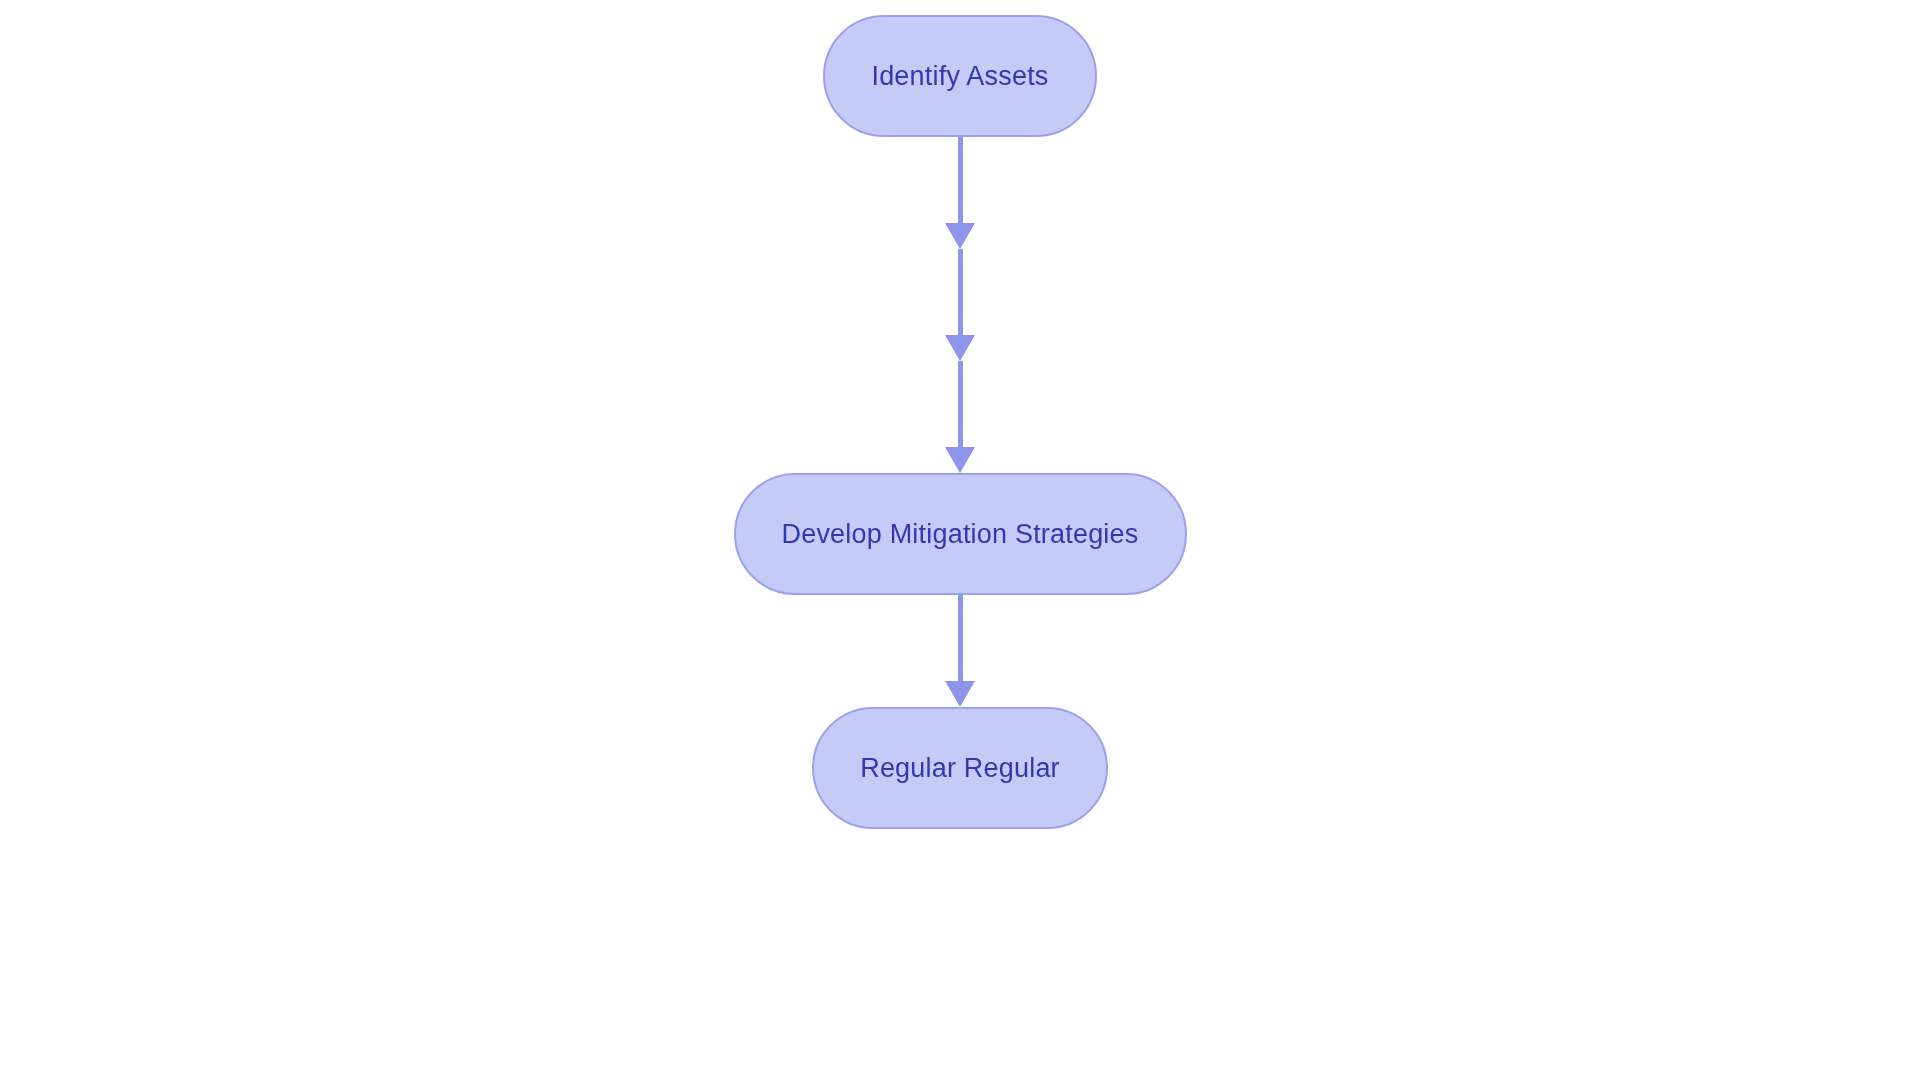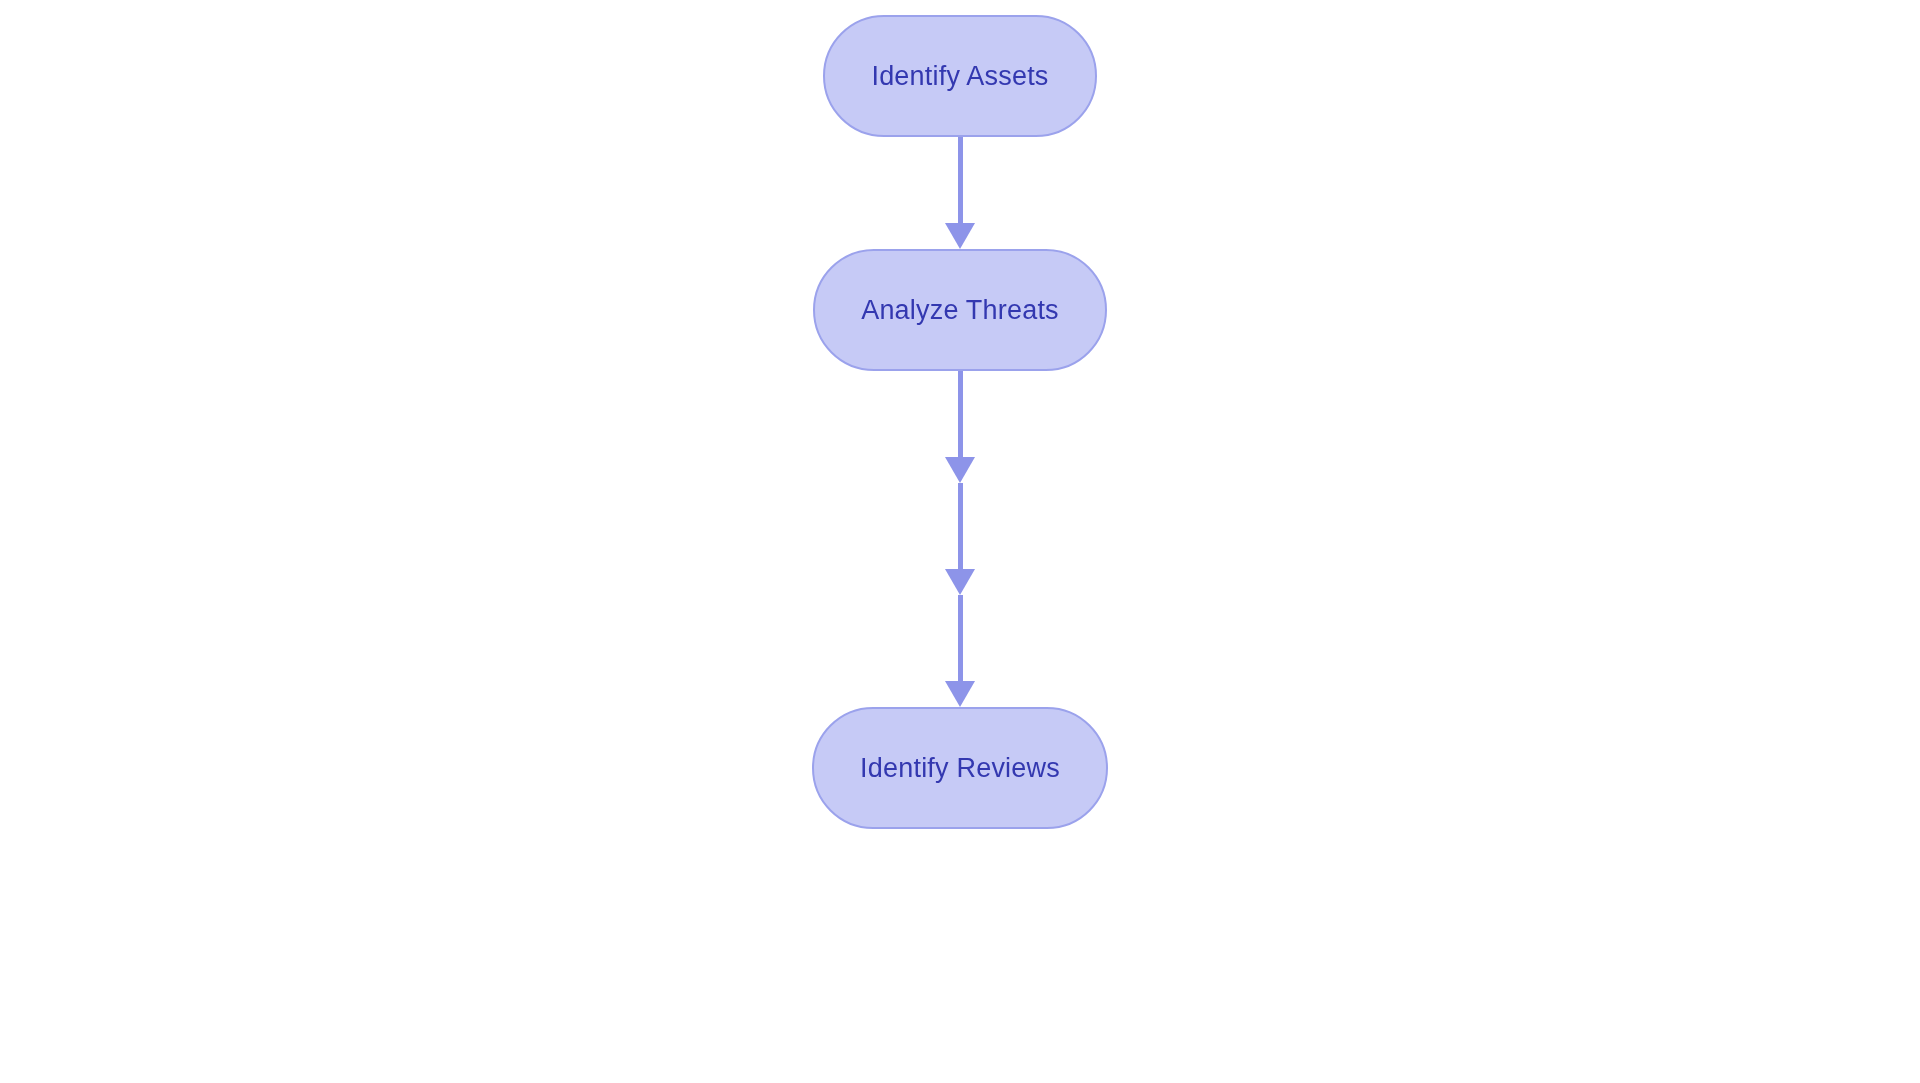--- a/index.html
+++ b/index.html
@@ -68,38 +68,38 @@
 
   <div class="flow-node">
     <span>Identify Assets</span>
   </div>
 
   <div class="connector">
     <div class="connector-line"></div>
     <div class="arrow-head"></div>
   </div>
 
-  <div class="flow-node">
-    <span>Analyze Threats</span>
-  </div>
-
-  <div class="connector">
-    <div class="connector-line"></div>
-    <div class="arrow-head"></div>
-  </div>
-
 
   <div class="connector">
     <div class="connector-line"></div>
     <div class="arrow-head"></div>
   </div>
 
 
   <div class="connector">
     <div class="connector-line"></div>
     <div class="arrow-head"></div>
   </div>
 
   <div class="flow-node">
-    <span>Identify Reviews</span>
+    <span>Develop Mitigation Strategies</span>
+  </div>
+
+  <div class="connector">
+    <div class="connector-line"></div>
+    <div class="arrow-head"></div>
+  </div>
+
+  <div class="flow-node">
+    <span>Regular Regular</span>
   </div>
 
 </div>
 
 </body></html>

